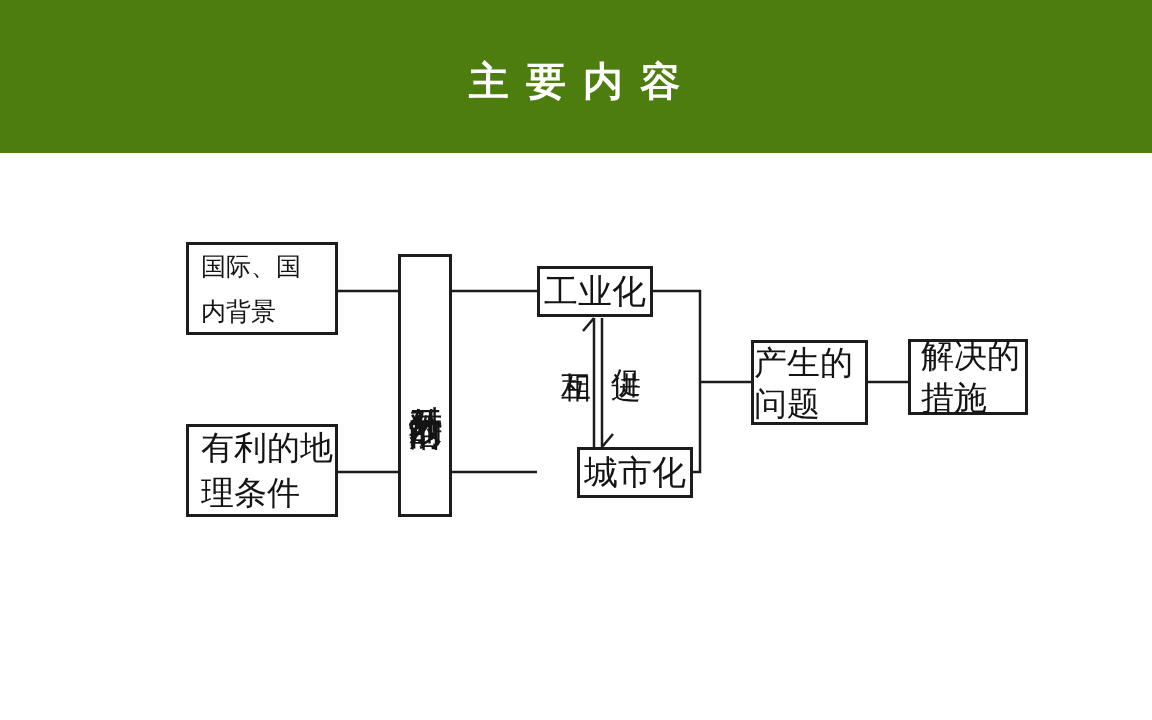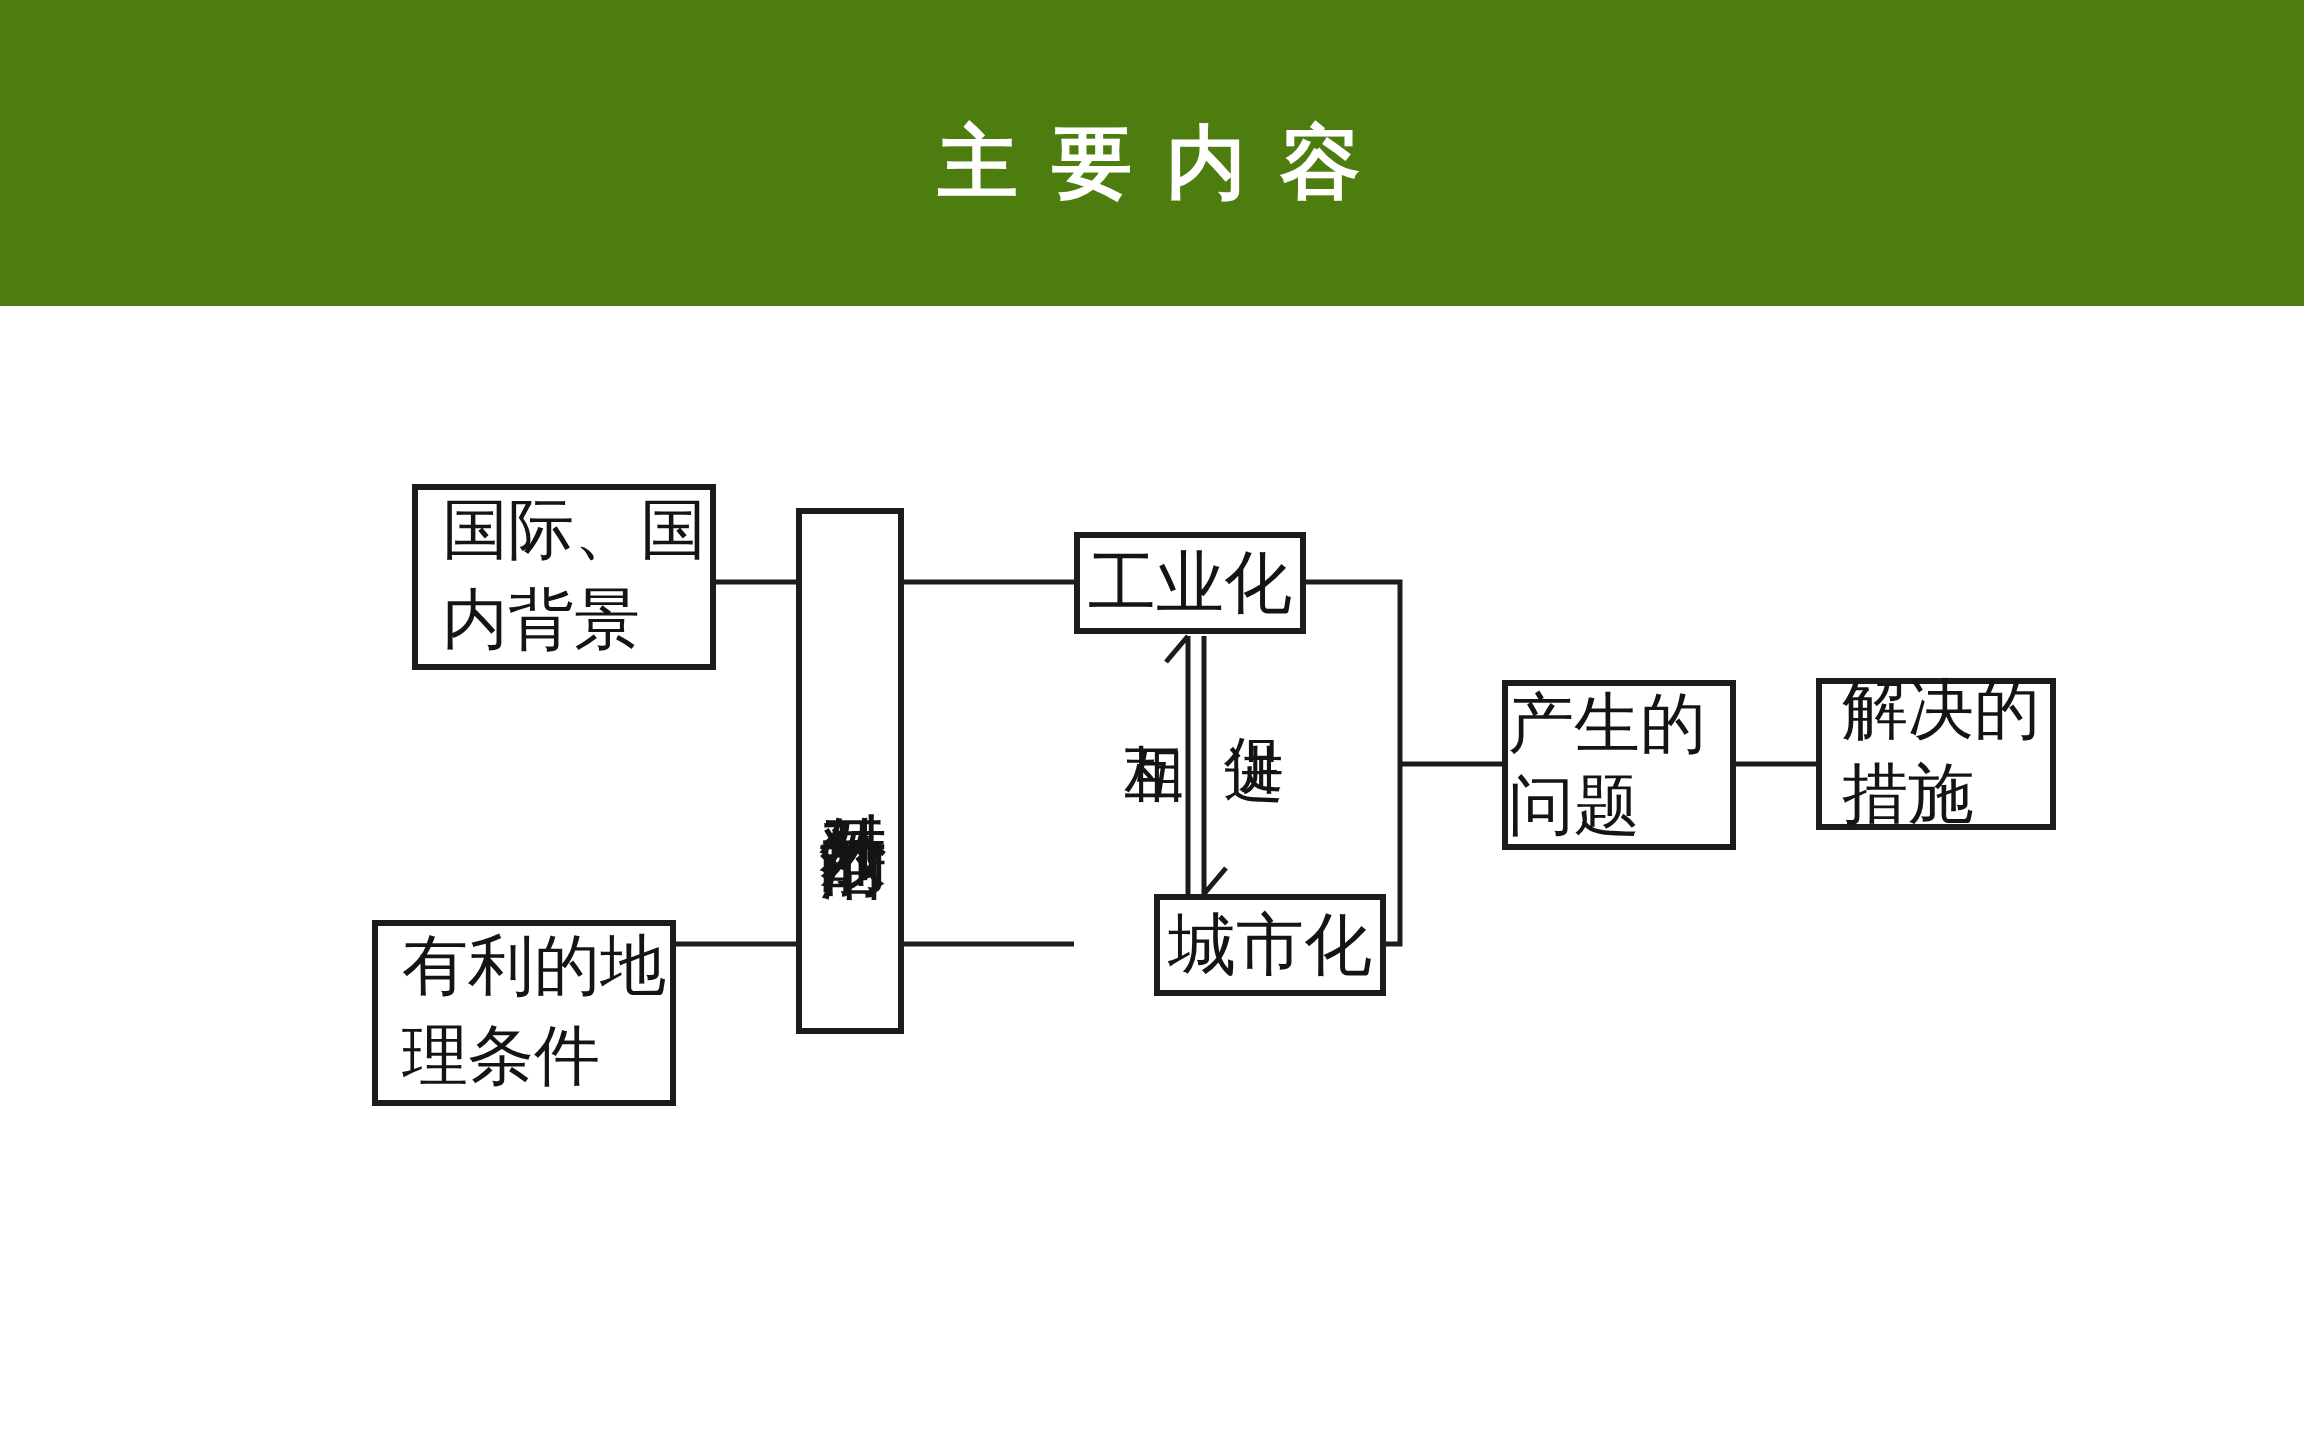--- a/index.html
+++ b/index.html
@@ -34,23 +34,23 @@
   .box{
     position:absolute;box-sizing:border-box;
     border:3px solid #1c1c1c;background:#ffffff;
     color:#141414;
     display:flex;flex-direction:column;justify-content:center;
   }
   .box .bline{display:block;}
 
   
   .box-international{left:186px;top:89px;width:152px;height:93px;
-    font-size:33px;line-height:45px;padding-left:12px;margin-left:20px;}
+    font-size:25px;line-height:45px;padding-left:12px;}
   .box-geographic{left:186px;top:271px;width:152px;height:93px;
-    font-size:33px;line-height:45px;padding-left:12px;margin-top:36px;}
+    font-size:33px;line-height:45px;padding-left:12px;}
 
   
   .box-frontier{left:398px;top:101px;width:54px;height:263px;
     flex-direction:row;align-items:center;justify-content:center;}
   .box-frontier .vtext{
     writing-mode:vertical-rl;text-orientation:upright;
     font-size:34px;letter-spacing:2px;white-space:nowrap;}
 
   
   .box-industrialization{left:537px;top:113px;width:116px;height:51px;

